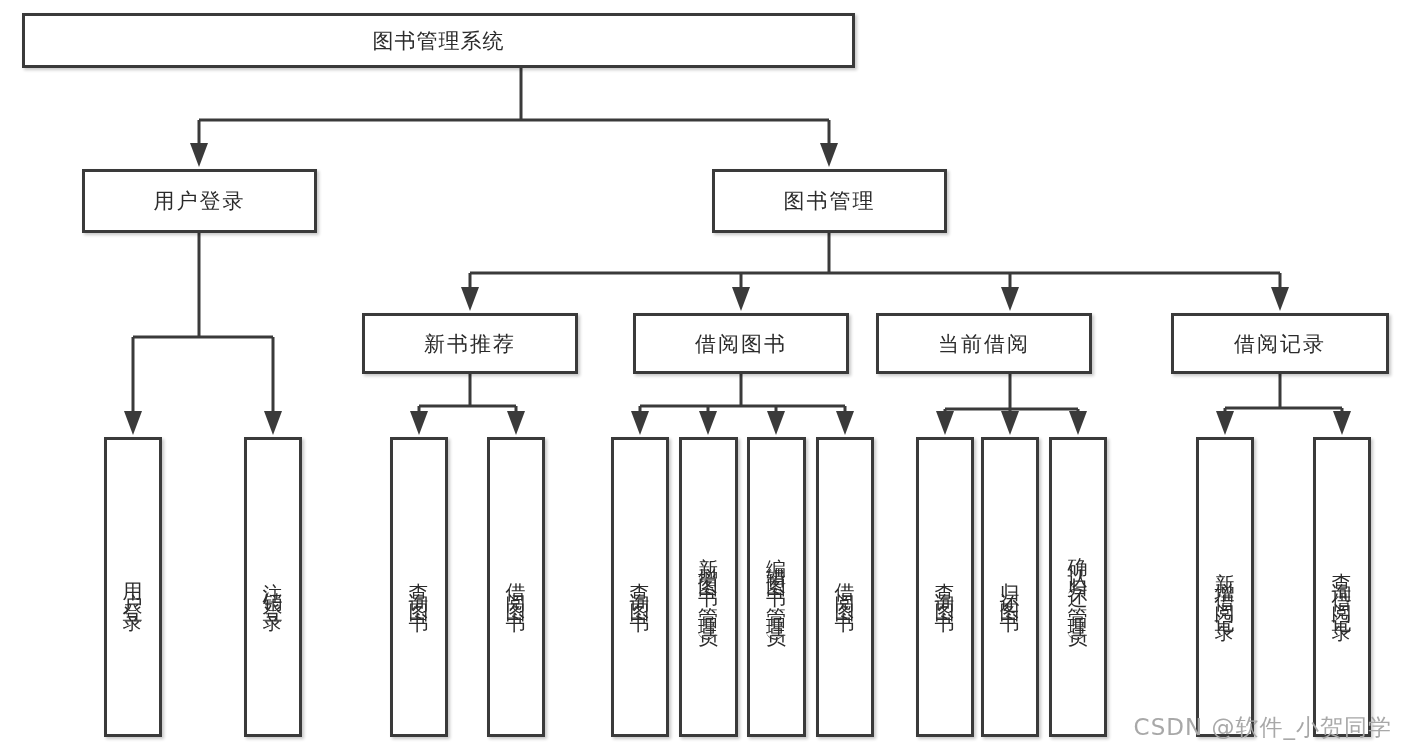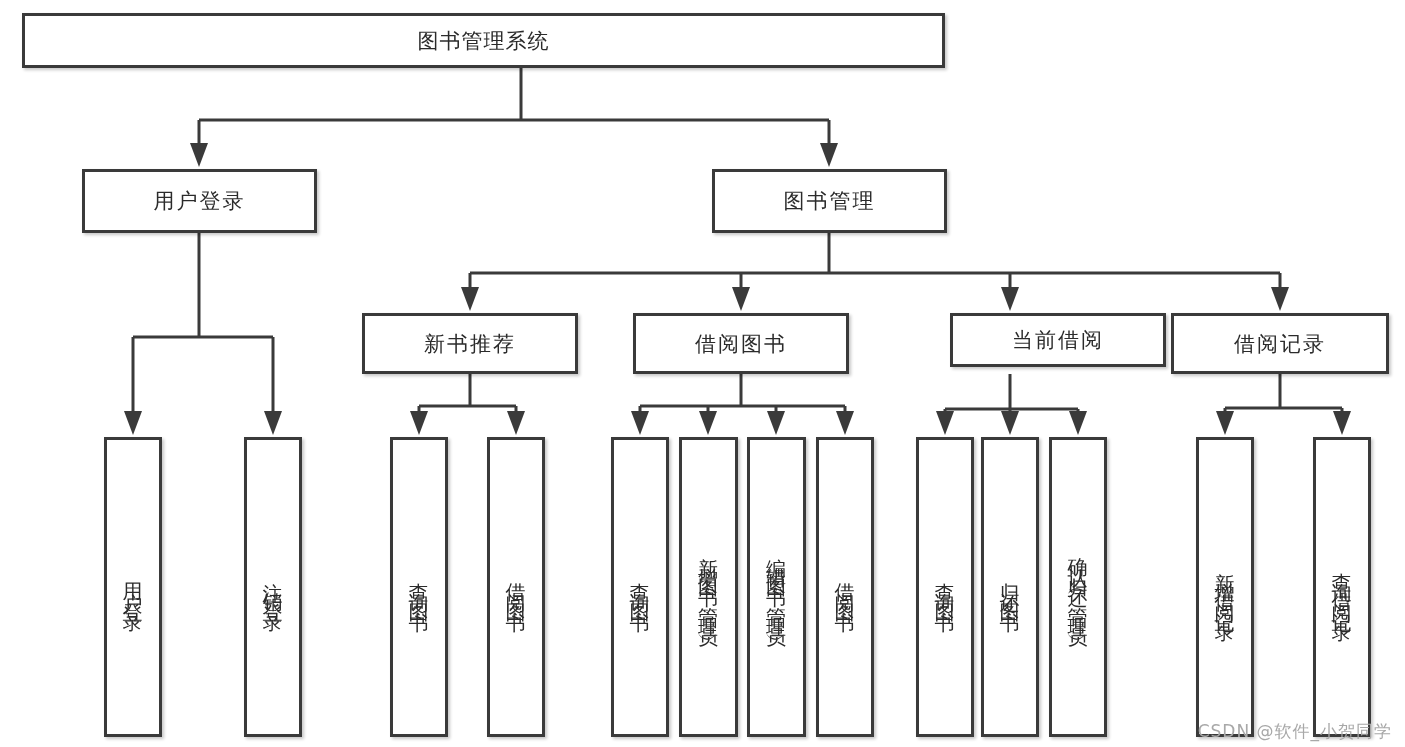--- a/index.html
+++ b/index.html
@@ -43,21 +43,21 @@
   .node.leaf {
     writing-mode: vertical-rl;
     font-size: 20px;
     letter-spacing: 10px;
     line-height: 1;
   }
   .watermark {
     position: absolute;
     right: 13px;
     bottom: 4px;
-    font-size: 17px;
+    font-size: 23px;
     color: var(--watermark);
     letter-spacing: 1px;
     z-index: 2;
   }
 </style>
 </head>
 <body>
 
 <div class="canvas">
 
@@ -86,28 +86,28 @@
       <polygon points="776,435 767,411 785,411"></polygon>
       <polygon points="845,435 836,411 854,411"></polygon>
       <polygon points="945,435 936,411 954,411"></polygon>
       <polygon points="1010,435 1001,411 1019,411"></polygon>
       <polygon points="1078,435 1069,411 1087,411"></polygon>
       <polygon points="1225,435 1216,411 1234,411"></polygon>
       <polygon points="1342,435 1333,411 1351,411"></polygon>
     </g>
   </svg>
 
-  <div class="node root" style="left:22px; top:13px; width:923px; height:55px;">图书管理系统</div>
+  <div class="node root" style="left:22px; top:13px; width:833px; height:55px;">图书管理系统</div>
 
   <div class="node" style="left:82px; top:169px; width:235px; height:64px;">用户登录</div>
   <div class="node" style="left:362px; top:313px; width:216px; height:61px;">新书推荐</div>
 
   <div class="node" style="left:712px; top:169px; width:235px; height:64px;">图书管理</div>
   <div class="node" style="left:633px; top:313px; width:216px; height:61px;">借阅图书</div>
-  <div class="node" style="left:950px; top:313px; width:216px; height:54px;">当前借阅</div>
+  <div class="node" style="left:876px; top:313px; width:216px; height:61px;">当前借阅</div>
   <div class="node" style="left:1171px; top:313px; width:218px; height:61px;">借阅记录</div>
 
   <div class="node leaf" style="left:104px; top:437px; width:58px; height:300px;">用户登录</div>
   <div class="node leaf" style="left:244px; top:437px; width:58px; height:300px;">注销登录</div>
 
   <div class="node leaf" style="left:390px; top:437px; width:58px; height:300px;">查询图书</div>
   <div class="node leaf" style="left:487px; top:437px; width:58px; height:300px;">借阅图书</div>
 
   <div class="node leaf" style="left:611px; top:437px; width:58px; height:300px;">查询图书</div>
   <div class="node leaf" style="left:679px; top:437px; width:59px; height:300px;">新增图书（管理员）</div>

